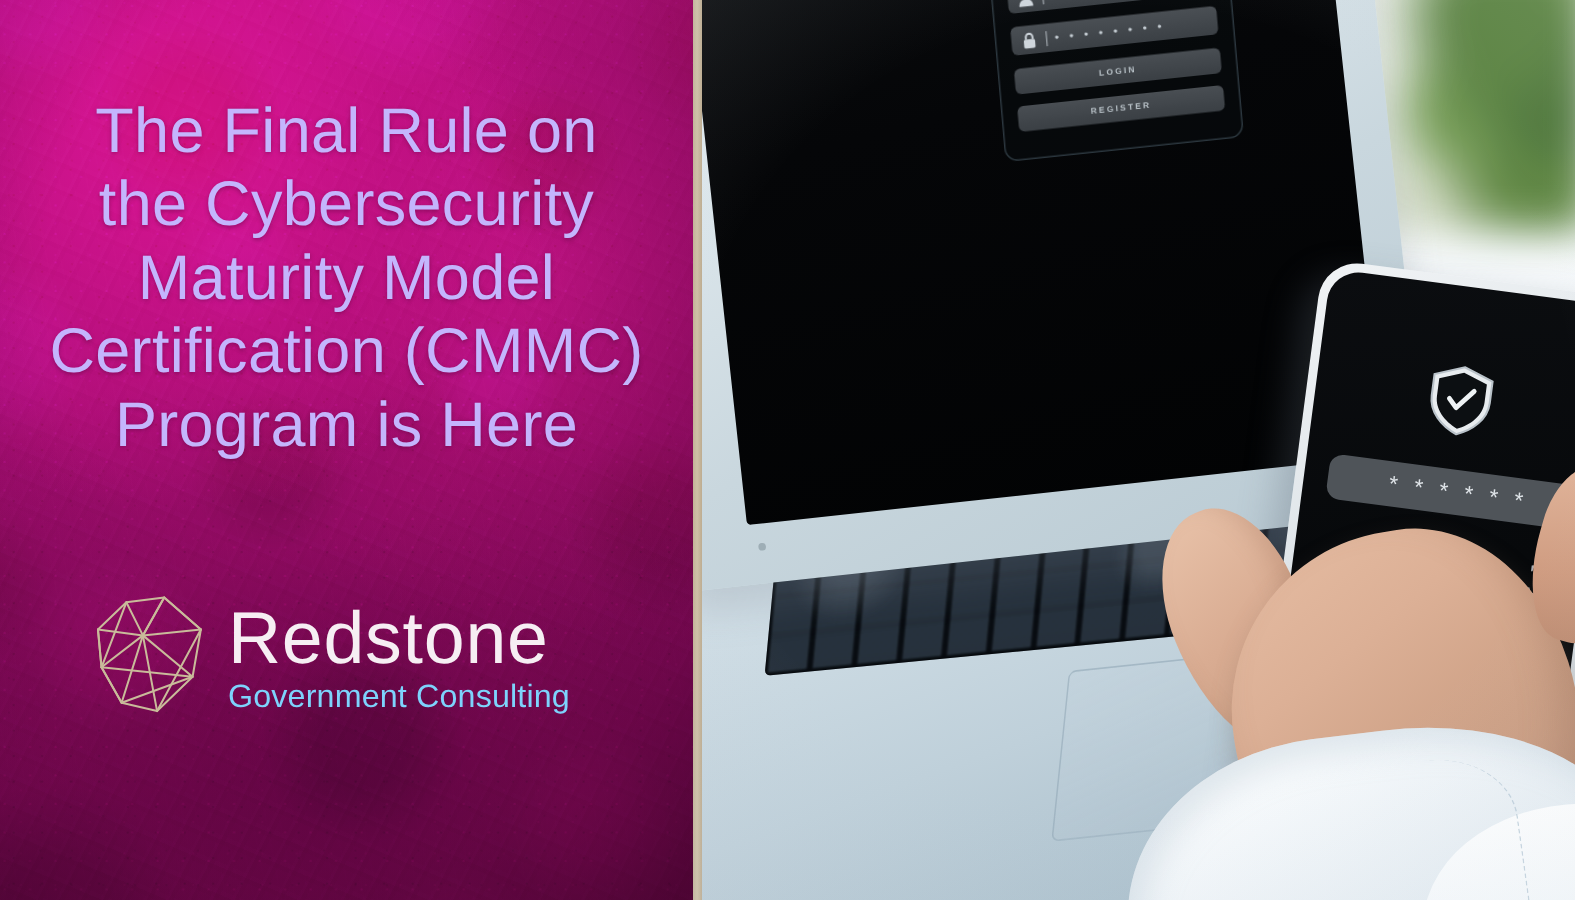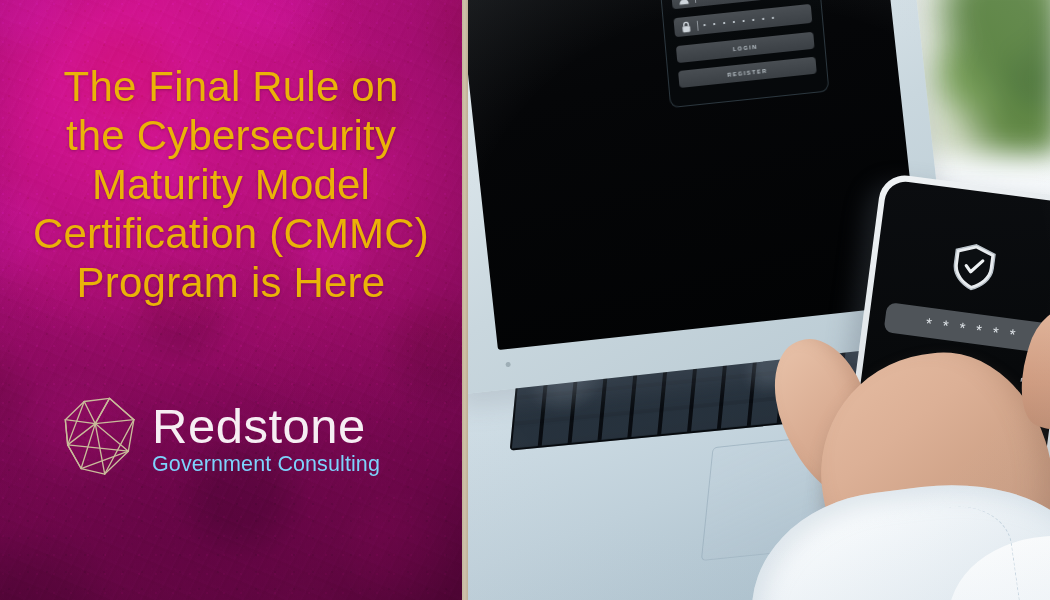--- a/index.html
+++ b/index.html
@@ -96,21 +96,21 @@
     flex-direction: column;
     align-items: center;
     justify-content: flex-start;
     padding-top: 62px;
     box-sizing: border-box;
   }
 
   .headline {
     width: 400px;
     text-align: center;
-    color: #eab308;
+    color: #c4b5fd;
     font-family: "Liberation Sans", sans-serif;
     font-weight: 300;
     font-size: 42px;
     line-height: 49px;
     letter-spacing: 0.2px;
     margin: 0;
     text-shadow: 0 1px 3px rgba(60,2,40,0.35);
   }
 
   .logo-block {

